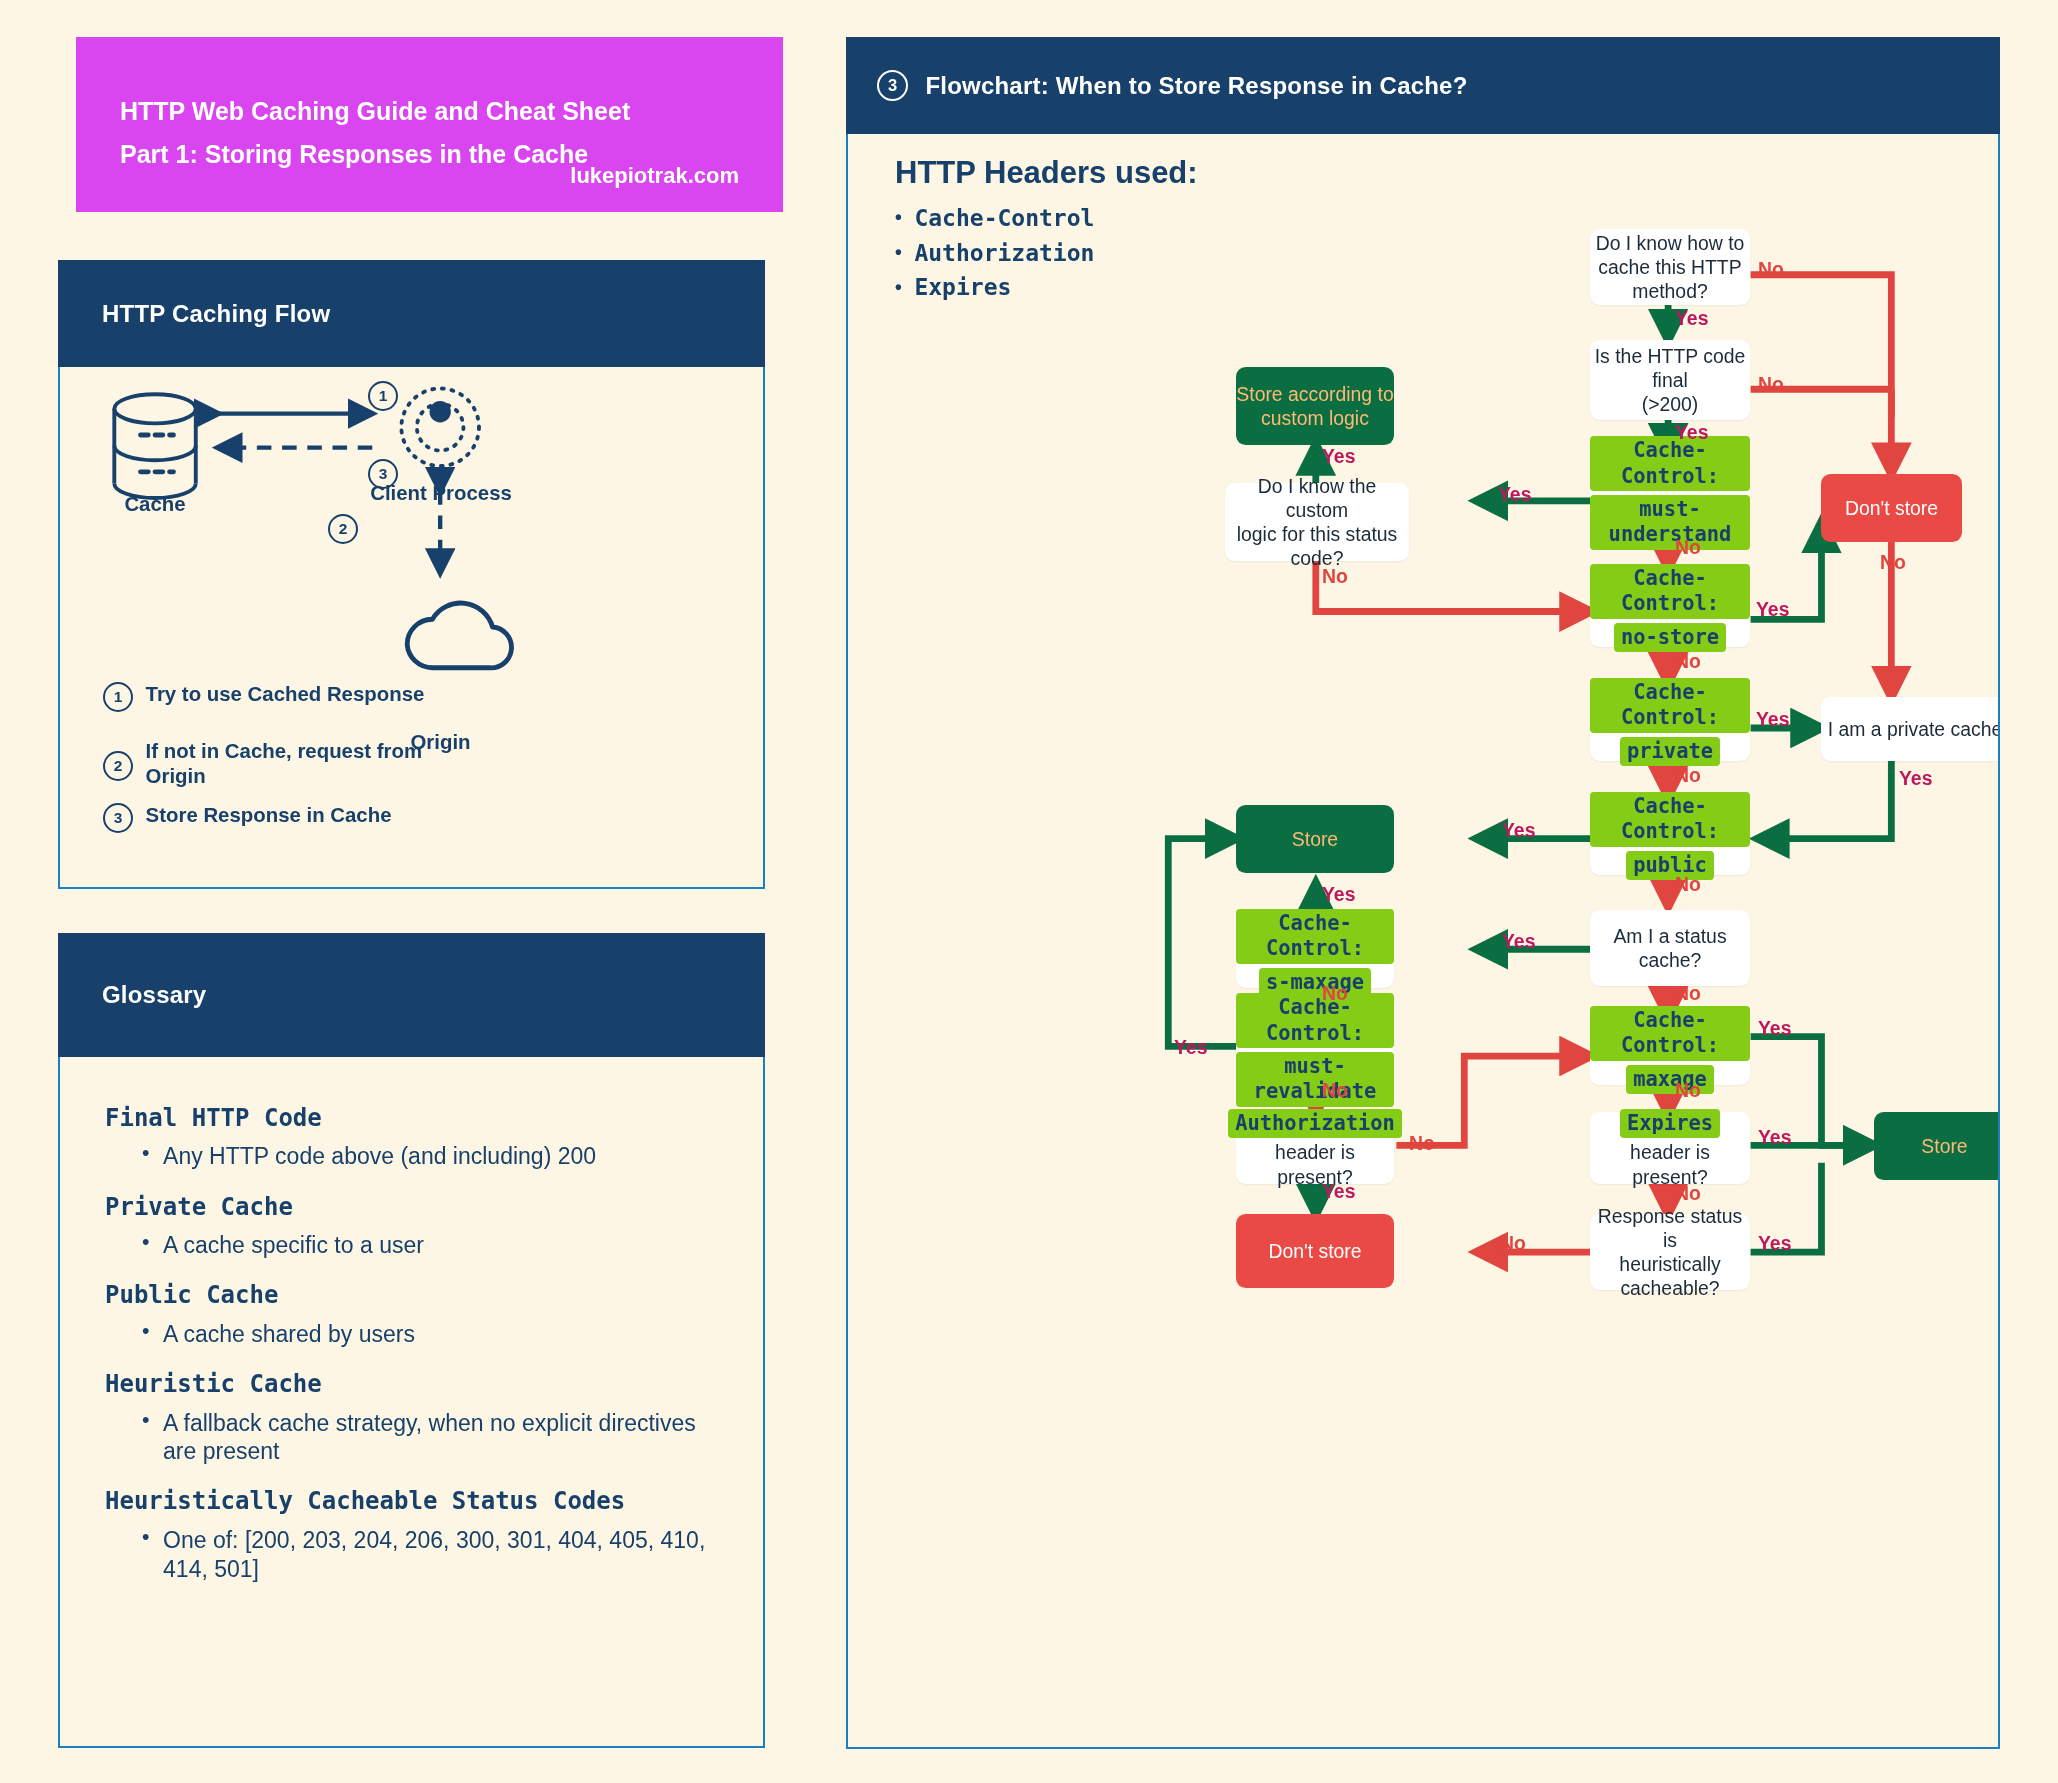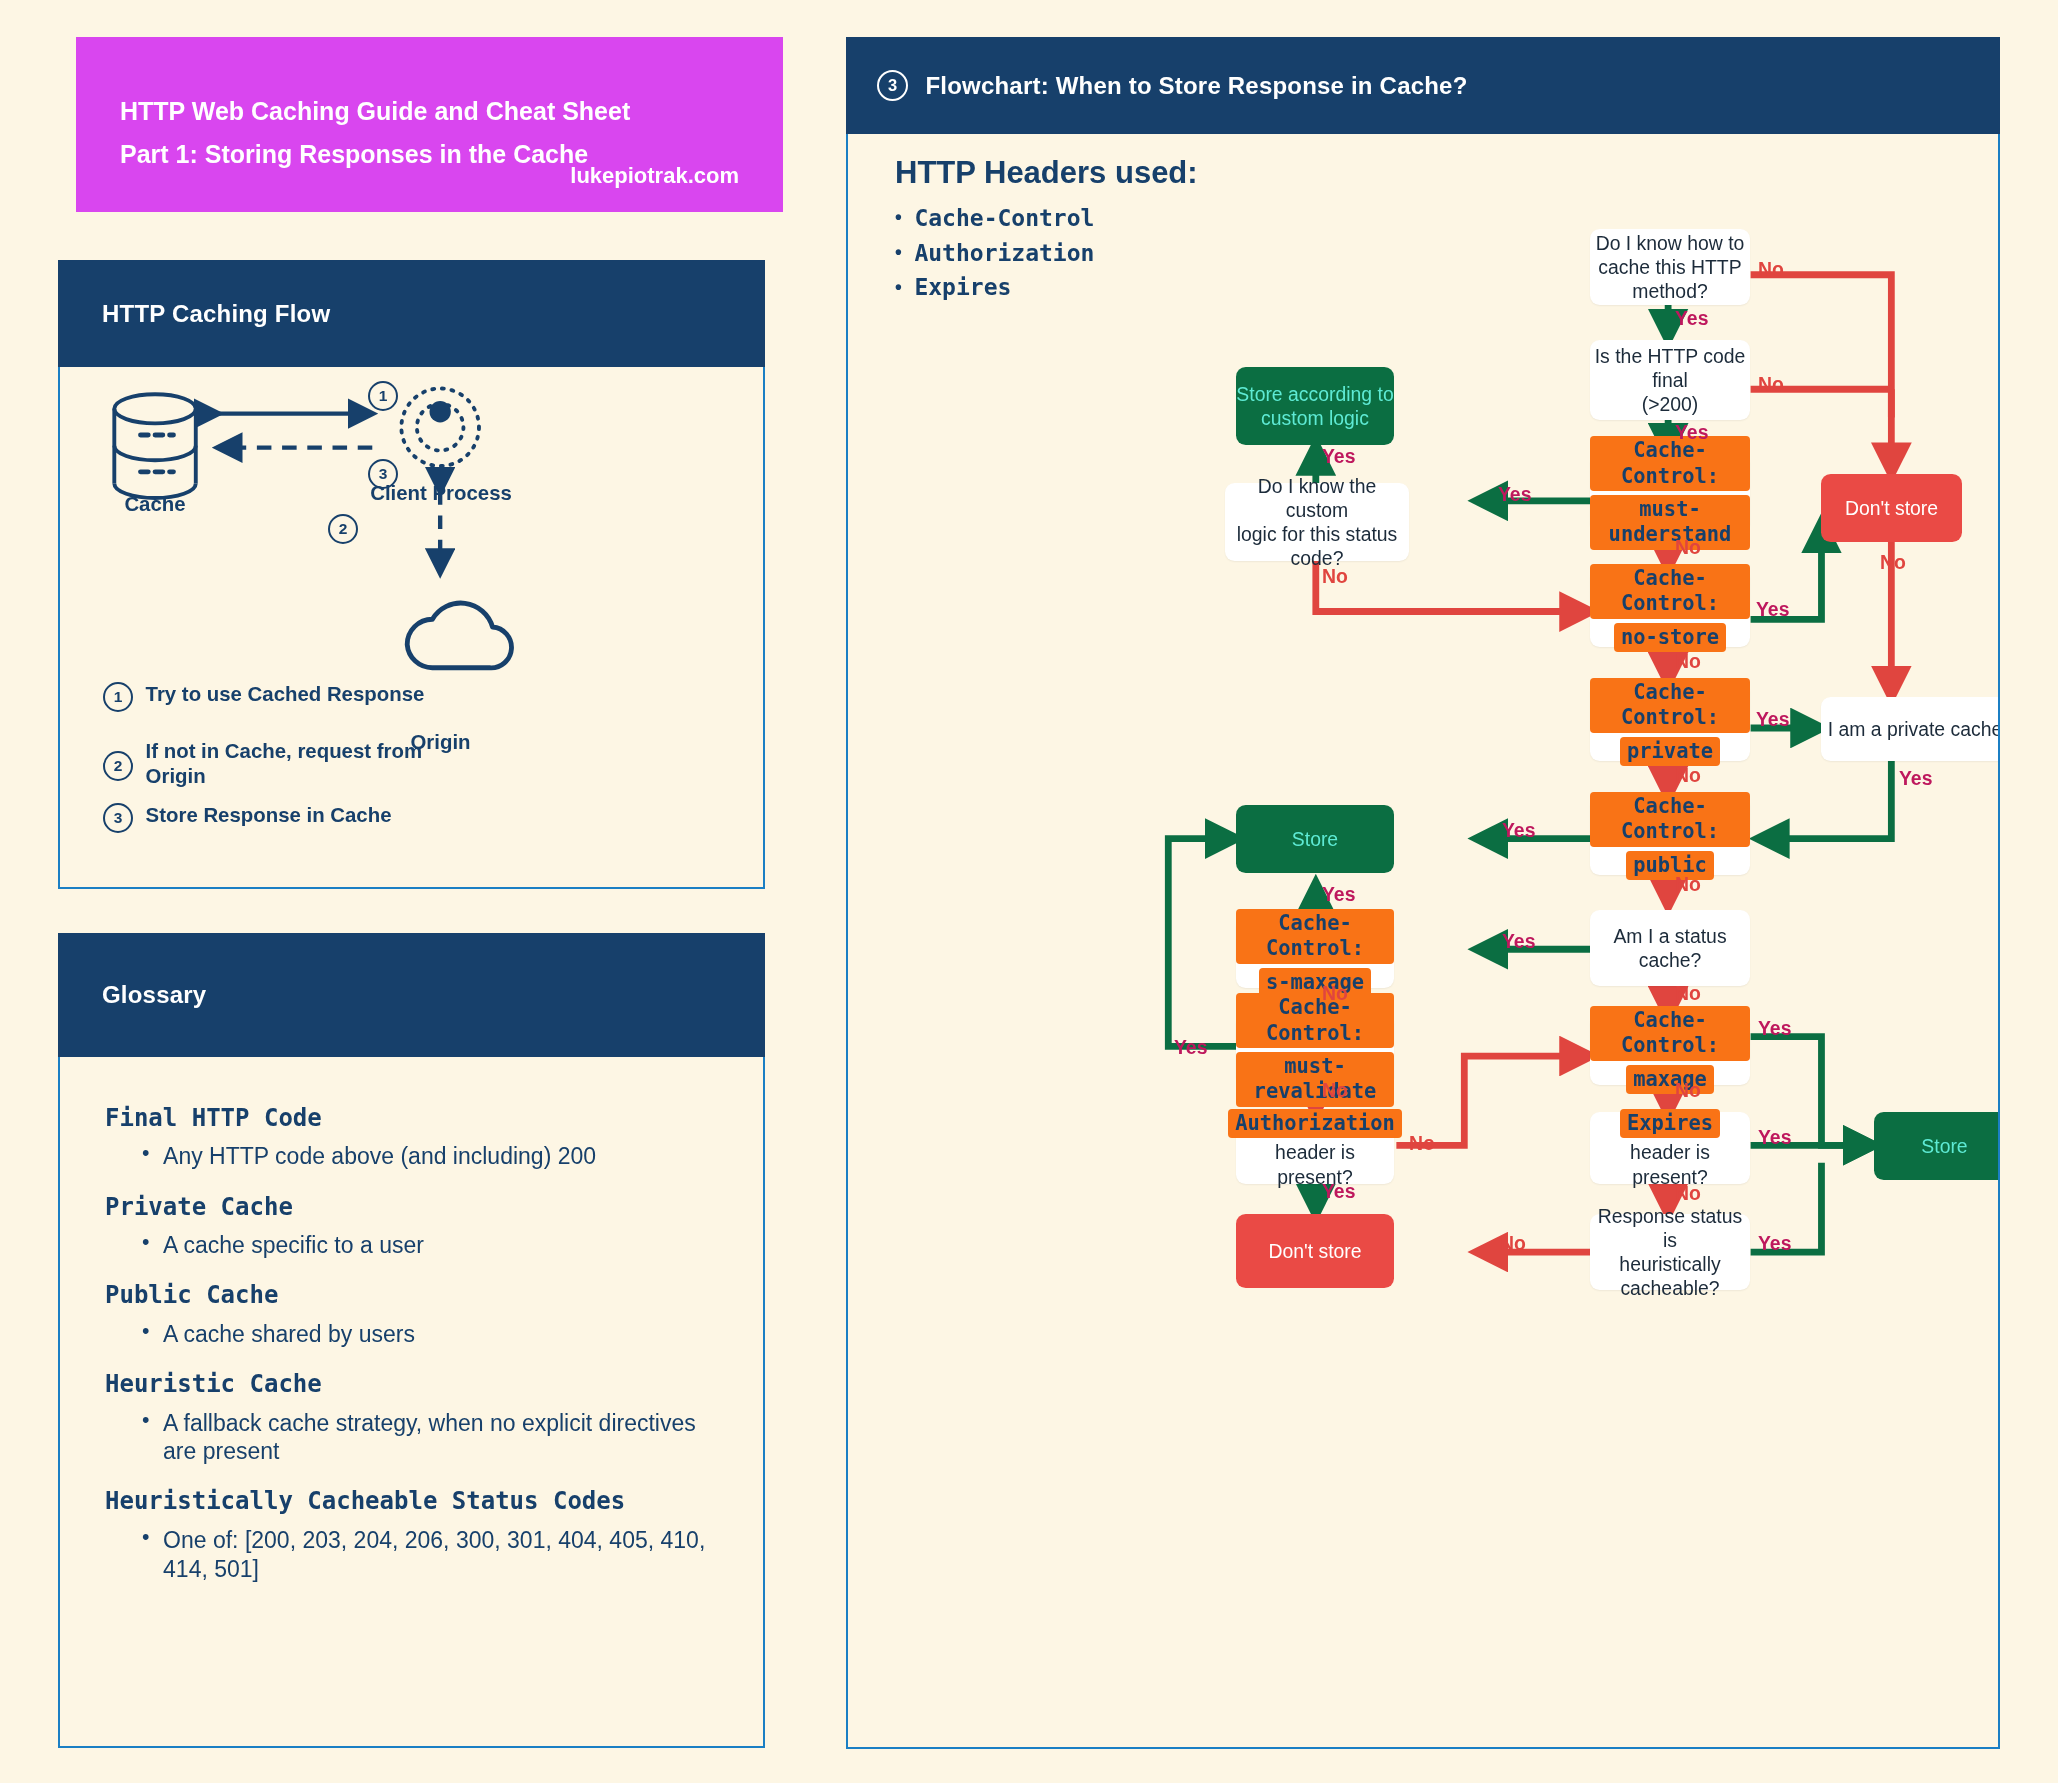--- a/index.html
+++ b/index.html
@@ -81,25 +81,25 @@
   }
   #headers-used li .bul { font-family:"Liberation Sans",sans-serif; margin-right:12.6px; font-size:19.4px; }
 
   
   .node {
     position:absolute; border-radius:9.7px;
     display:flex; flex-direction:column; align-items:center; justify-content:center;
     text-align:center; line-height:1.25;
   }
   .node.white { background:#ffffff; color:#1c2b3a; font-size:19.4px; box-shadow:0 1px 1.9px rgba(0,0,0,.06); }
-  .node.green { background:#0b6e42; color:#5eead4; font-size:19.4px; }
+  .node.green { background:#0b6e42; color:#fdba74; font-size:19.4px; }
   .node.red   { background:#ea4a45; color:#ffffff; font-size:19.4px; }
   .node .mono {
     font-family:"DejaVu Sans Mono", monospace; font-weight:bold;
-    background:#f97316; color:#17406b; font-size:20.4px;
+    background:#84cc16; color:#17406b; font-size:20.4px;
     padding:1.9px 6.8px; border-radius:3.9px; margin:1.9px 0; display:inline-block;
   }
   .node .plain { font-size:19.4px; color:#1c2b3a; }
   .node .line { display:block; }
 
   
   .lbl { position:absolute; font-size:19.4px; font-weight:bold; }
   .lbl.yes { color:#be185d; }
   .lbl.no  { color:#e0453f; }
 

